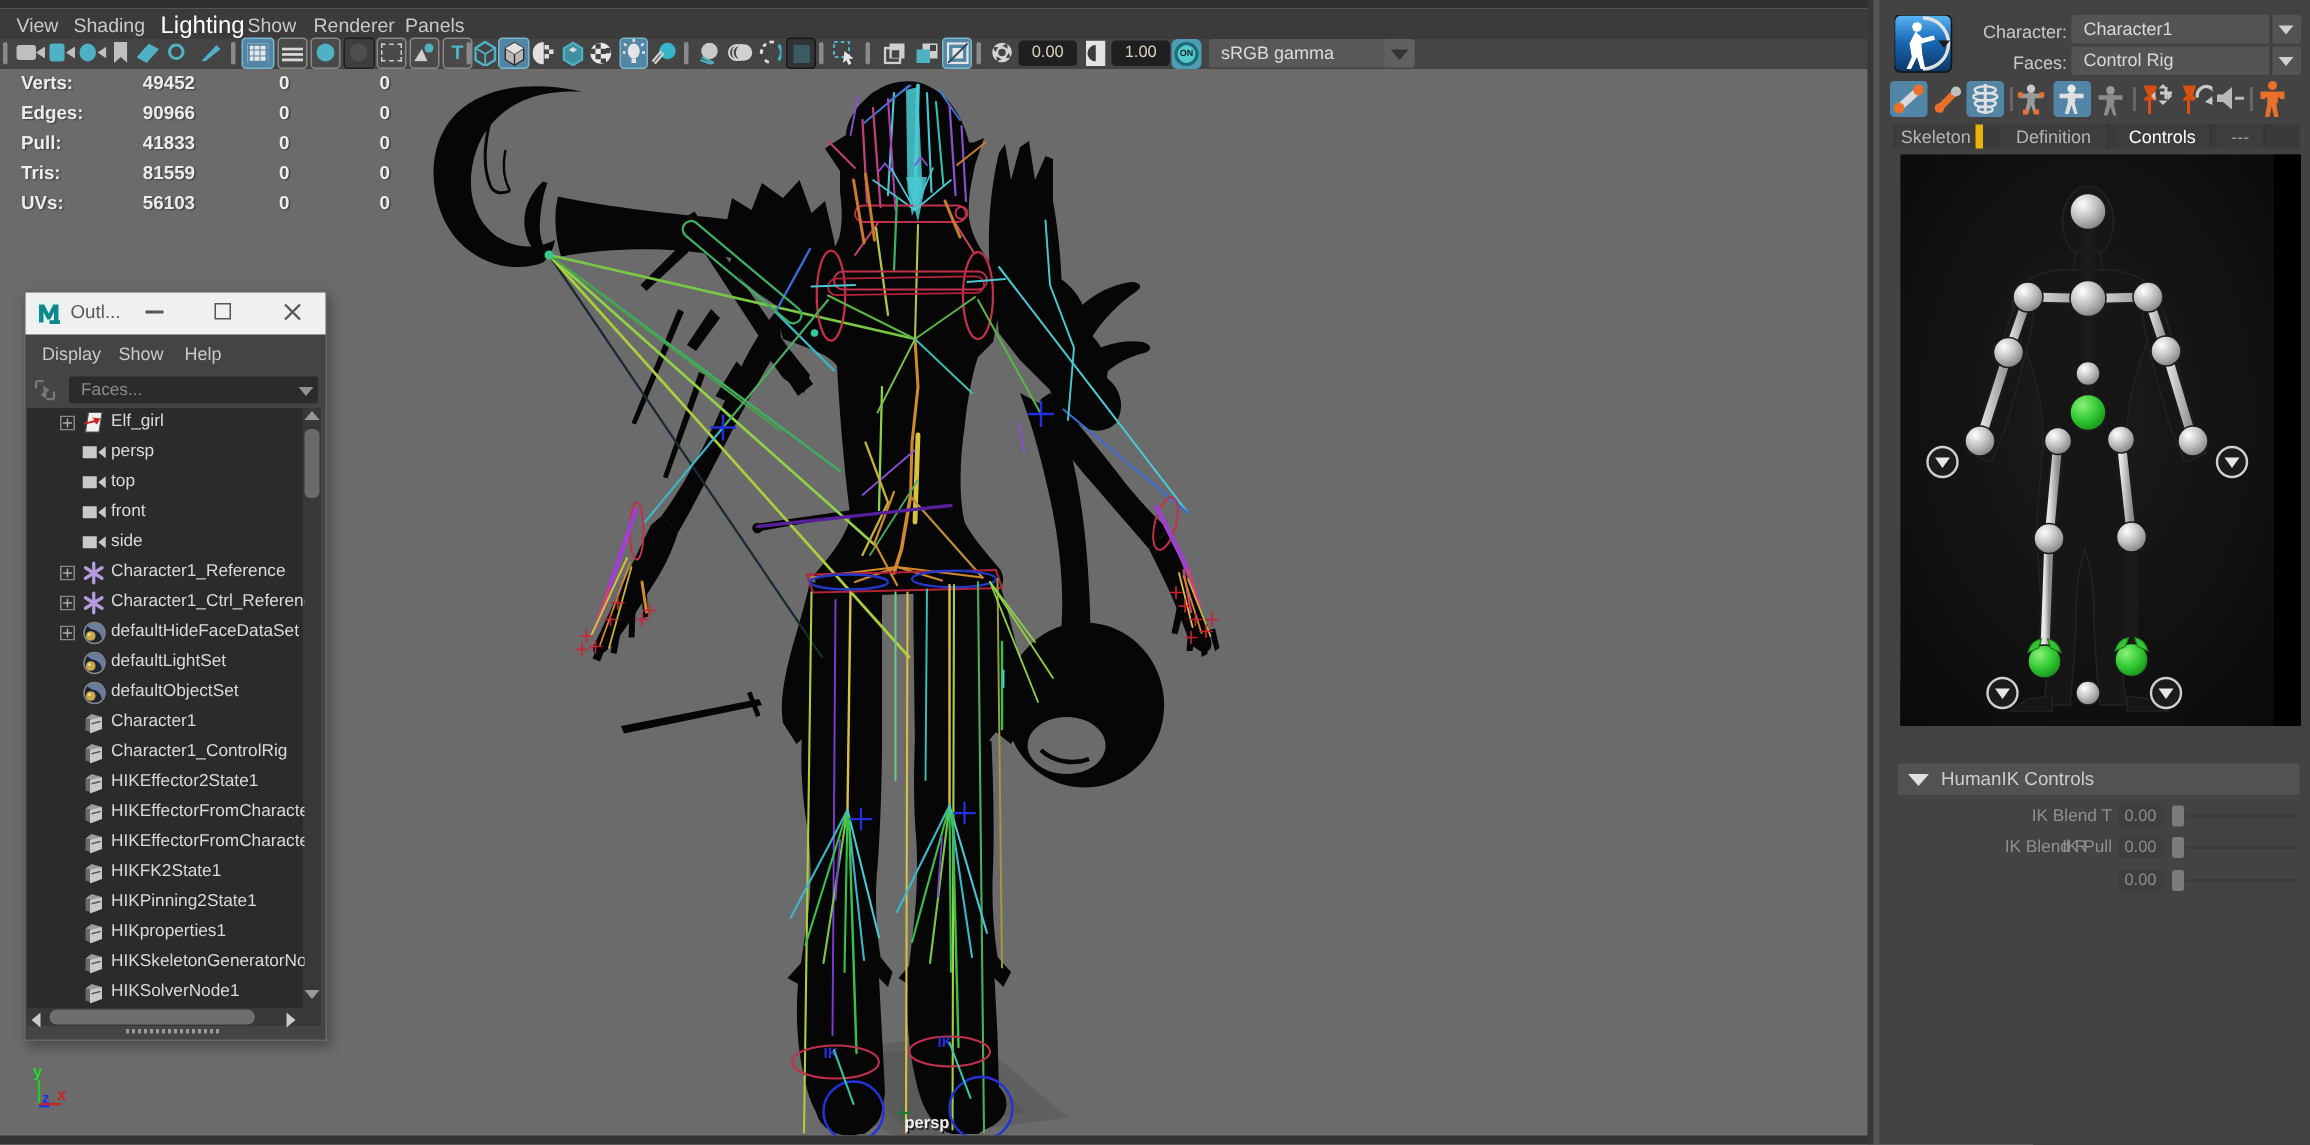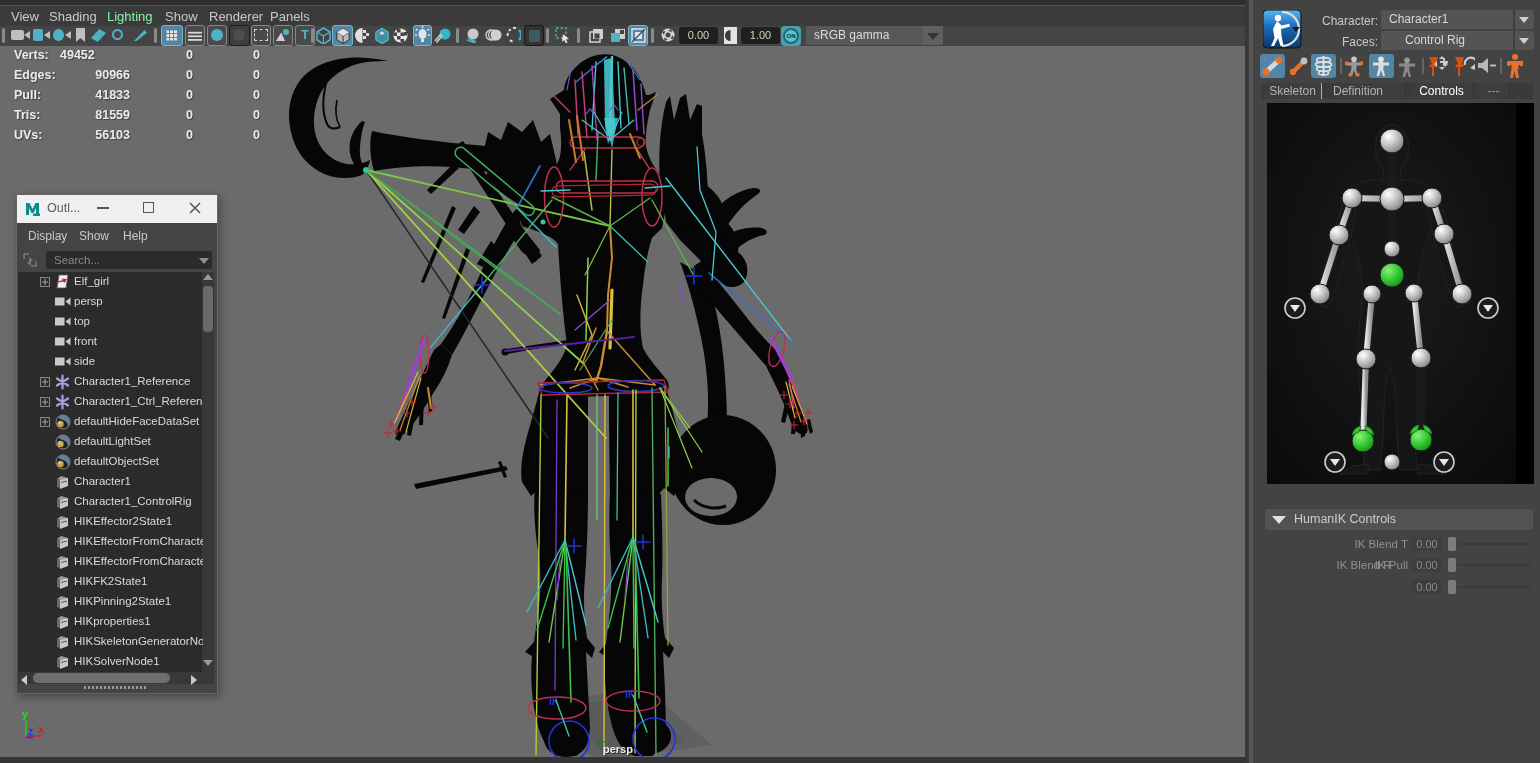--- a/index.html
+++ b/index.html
@@ -3,21 +3,21 @@
 *{margin:0;padding:0;box-sizing:border-box}
 body{font-family:"Liberation Sans",sans-serif;width:1540px;height:763px;overflow:hidden;background:#6b6b6b}
 #root{position:relative;width:1540px;height:763px}
 .abs{position:absolute}
 </style></head><body>
 <div id="root">
 
 <div class="abs" style="left:0;top:0;width:1246px;height:26px;background:#3b3b3b;border-top:5px solid #2f2f2f;box-shadow:inset 0 1px 0 #555"></div>
 <div class="abs" style="left:11px;top:9px;font-size:13px;color:#c9c9c9">View</div>
 <div class="abs" style="left:49px;top:9px;font-size:13px;color:#c9c9c9">Shading</div>
-<div class="abs" style="left:107px;top:9px;font-size:13px;color:#86efac">Lighting</div>
+<div class="abs" style="left:107px;top:9px;font-size:16px;color:#ffffff">Lighting</div>
 <div class="abs" style="left:165px;top:9px;font-size:13px;color:#c9c9c9">Show</div>
 <div class="abs" style="left:209px;top:9px;font-size:13px;color:#c9c9c9">Renderer</div>
 <div class="abs" style="left:270px;top:9px;font-size:13px;color:#c9c9c9">Panels</div>
 <div class="abs" style="left:0;top:26px;width:1246px;height:20px;background:#444"></div>
 <div class="abs" style="left:2px;top:28px;width:3px;height:15px;background:#8a8a8a;border-radius:2px"></div>
 <div class="abs" style="left:11px;top:30px;width:13px;height:10px;background:#bfbfbf;border-radius:2px"></div>
 <div class="abs" style="left:24px;top:31px;width:6px;height:8px;background:#bfbfbf;clip-path:polygon(100% 0,0 50%,100% 100%)"></div>
 <div class="abs" style="left:33px;top:29px;width:10px;height:12px;background:#4fb2c4;border-radius:2px"></div>
 <div class="abs" style="left:44px;top:31px;width:6px;height:8px;background:#bfbfbf;clip-path:polygon(100% 0,0 50%,100% 100%)"></div>
 <div class="abs" style="left:53px;top:29px;width:11px;height:12px;background:#4fb2c4;border-radius:50%"></div>
@@ -141,21 +141,21 @@
       <path d="M6.5 3a5.5 5.5 0 000 11z" fill="#3a3a3a"></path>
     </svg>
 <div class="abs" style="left:741px;top:27px;width:39px;height:17px;background:#1f1f1f;border-radius:3px;color:#d8d0b8;font-size:11px;line-height:17px;text-align:center">1.00</div>
 <div class="abs" style="left:781px;top:26px;width:20px;height:20px;background:#4d9db5;border-radius:4px"></div>
 <div class="abs" style="left:783px;top:28px;width:16px;height:16px;background:#52c8c8;border:2px solid #1d6974;border-radius:50%;font-size:6px;font-weight:bold;color:#123;text-align:center;line-height:12px">ON</div>
 <div class="abs" style="left:806px;top:26px;width:137px;height:19px;background:#585858;border-radius:2px;color:#dcdcdc;font-size:12px;line-height:19px;padding-left:8px">sRGB gamma</div>
 <div class="abs" style="left:923px;top:26px;width:20px;height:19px;background:#606060;border-radius:0 2px 2px 0"></div>
 <div class="abs" style="left:927px;top:33px;width:0;height:0;border-left:6px solid transparent;border-right:6px solid transparent;border-top:7px solid #333"></div>
 <div class="abs" style="left:0;top:46px;width:1246px;height:711px;background:#6b6b6b"></div>
 <div class="abs" style="left:14px;top:48px;font-size:12.5px;font-weight:bold;color:#ececec;text-shadow:1px 1px 1px rgba(0,0,0,.4)">Verts:</div>
-<div class="abs" style="left:60px;top:48px;width:70px;text-align:left;font-size:12.5px;font-weight:bold;color:#ececec;text-shadow:1px 1px 1px rgba(0,0,0,.4)">49452</div>
+<div class="abs" style="left:60px;top:48px;width:70px;text-align:right;font-size:12.5px;font-weight:bold;color:#ececec;text-shadow:1px 1px 1px rgba(0,0,0,.4)">49452</div>
 <div class="abs" style="left:150px;top:48px;width:43px;text-align:right;font-size:12.5px;font-weight:bold;color:#ececec;text-shadow:1px 1px 1px rgba(0,0,0,.4)">0</div>
 <div class="abs" style="left:217px;top:48px;width:43px;text-align:right;font-size:12.5px;font-weight:bold;color:#ececec;text-shadow:1px 1px 1px rgba(0,0,0,.4)">0</div>
 <div class="abs" style="left:14px;top:68px;font-size:12.5px;font-weight:bold;color:#ececec;text-shadow:1px 1px 1px rgba(0,0,0,.4)">Edges:</div>
 <div class="abs" style="left:60px;top:68px;width:70px;text-align:right;font-size:12.5px;font-weight:bold;color:#ececec;text-shadow:1px 1px 1px rgba(0,0,0,.4)">90966</div>
 <div class="abs" style="left:150px;top:68px;width:43px;text-align:right;font-size:12.5px;font-weight:bold;color:#ececec;text-shadow:1px 1px 1px rgba(0,0,0,.4)">0</div>
 <div class="abs" style="left:217px;top:68px;width:43px;text-align:right;font-size:12.5px;font-weight:bold;color:#ececec;text-shadow:1px 1px 1px rgba(0,0,0,.4)">0</div>
 <div class="abs" style="left:14px;top:88px;font-size:12.5px;font-weight:bold;color:#ececec;text-shadow:1px 1px 1px rgba(0,0,0,.4)">Pull:</div>
 <div class="abs" style="left:60px;top:88px;width:70px;text-align:right;font-size:12.5px;font-weight:bold;color:#ececec;text-shadow:1px 1px 1px rgba(0,0,0,.4)">41833</div>
 <div class="abs" style="left:150px;top:88px;width:43px;text-align:right;font-size:12.5px;font-weight:bold;color:#ececec;text-shadow:1px 1px 1px rgba(0,0,0,.4)">0</div>
 <div class="abs" style="left:217px;top:88px;width:43px;text-align:right;font-size:12.5px;font-weight:bold;color:#ececec;text-shadow:1px 1px 1px rgba(0,0,0,.4)">0</div>
@@ -507,21 +507,21 @@
 <path d="M19 2 A17 17 0 1 1 19 36" fill="none" stroke="#e0e0e0" stroke-width="2.2"></path>
 <circle cx="15" cy="8" r="3.2" fill="#fff"></circle>
 <path d="M14 11 l-4 8 1.5 9 -3.5 8 h3 l4 -8 2.5 8 h3 l-2 -10 -0.5 -7 9 -2.5 -0.8 -2.8 -7.5 1.8 z" fill="#fff"></path>
 <path d="M29 17 h8 l-4 5z" fill="#1a1a1a"></path>
 </svg>
 <div class="abs" style="left:1310px;top:14px;width:68px;text-align:right;font-size:12px;color:#c9c9c9">Character:</div>
 <div class="abs" style="left:1330px;top:35px;width:48px;text-align:right;font-size:12px;color:#c9c9c9">Faces:</div>
 <div class="abs" style="left:1381px;top:10px;width:153px;height:19px;background:#545454;border-radius:2px;color:#d8d8d8;font-size:12px;line-height:19px;padding-left:8px">Character1</div>
 <div class="abs" style="left:1513px;top:10px;width:2px;height:19px;background:#3d3d3d"></div>
 <div class="abs" style="left:1519px;top:17px;width:0;height:0;border-left:5.5px solid transparent;border-right:5.5px solid transparent;border-top:6px solid #cfcfcf"></div>
-<div class="abs" style="left:1381px;top:31px;width:153px;height:19px;background:#545454;border-radius:2px;color:#d8d8d8;font-size:12px;line-height:19px;padding-left:24px">Control Rig</div>
+<div class="abs" style="left:1381px;top:31px;width:153px;height:19px;background:#545454;border-radius:2px;color:#d8d8d8;font-size:12px;line-height:19px;padding-left:8px">Control Rig</div>
 <div class="abs" style="left:1513px;top:31px;width:2px;height:19px;background:#3d3d3d"></div>
 <div class="abs" style="left:1519px;top:38px;width:0;height:0;border-left:5.5px solid transparent;border-right:5.5px solid transparent;border-top:6px solid #cfcfcf"></div>
 <div class="abs" style="left:1260px;top:54px;width:25px;height:24px;background:#5285a6;border-radius:3px"></div>
 <div class="abs" style="left:1311px;top:54px;width:25px;height:24px;background:#5285a6;border-radius:3px"></div>
 <div class="abs" style="left:1369px;top:54px;width:25px;height:24px;background:#5285a6;border-radius:3px"></div>
 <svg class="abs" style="left:1262px;top:56px" width="21" height="20" viewBox="0 0 21 20">
 <line x1="5" y1="15" x2="16" y2="5" stroke="#d8d8d8" stroke-width="5"></line>
       <circle cx="4" cy="16" r="3.6" fill="#e8702a"></circle>
       <circle cx="17" cy="4" r="3.6" fill="#e8702a"></circle>
     </svg>
@@ -581,22 +581,22 @@
 <svg class="abs" style="left:1477px;top:58px" width="20" height="15" viewBox="0 0 20 15">
 <path d="M1 5h4l6-5v15l-6-5H1z" fill="#b9b9b9"></path>
       <rect x="13" y="6.5" width="6" height="2" fill="#b9b9b9"></rect>
     </svg>
 <div class="abs" style="left:1500px;top:58px;width:2px;height:16px;background:#666"></div>
 <svg class="abs" style="left:1506px;top:54px" width="18" height="24" viewBox="0 0 18 24">
 <circle cx="9" cy="3" r="3" fill="#e8702a"></circle>
       <path d="M3 7h12v4H3z M5.5 7h7v8h-7z M5.5 15l-1.5 9h3l1.5-7 1.5 7h3l-1.5-9z M1 7h3v5H1z M14 7h3v5h-3z" fill="#e8702a"></path>
     </svg>
 <div class="abs" style="left:1262px;top:83px;width:271px;height:16px;background:#3a3a3a"></div>
-<div class="abs" style="left:1264px;top:83px;width:58px;height:16px;background:#3d3d3d;color:#b5b5b5;font-size:12px;text-align:center;line-height:16px;border-right:1px solid #eab308">Skeleton</div>
-<div class="abs" style="left:1333px;top:83px;width:73px;height:16px;background:#3d3d3d;color:#b5b5b5;font-size:12px;text-align:left;line-height:16px;border-right:1px solid #333">Definition</div>
+<div class="abs" style="left:1264px;top:83px;width:58px;height:16px;background:#3d3d3d;color:#b5b5b5;font-size:12px;text-align:center;line-height:16px;border-right:5px solid #eab308">Skeleton</div>
+<div class="abs" style="left:1333px;top:83px;width:73px;height:16px;background:#3d3d3d;color:#b5b5b5;font-size:12px;text-align:center;line-height:16px;border-right:1px solid #333">Definition</div>
 <div class="abs" style="left:1410px;top:83px;width:64px;height:16px;background:#3d3d3d;color:#fff;font-size:12px;text-align:center;line-height:16px;border-right:1px solid #333">Controls</div>
 <div class="abs" style="left:1478px;top:83px;width:32px;height:16px;background:#3d3d3d;color:#9a9a9a;font-size:12px;text-align:center;line-height:16px;border-right:1px solid #333">---</div>
 <div class="abs" style="left:1267px;top:103px;width:267px;height:381px;background:#131313"></div>
 <div class="abs" style="left:1516px;top:103px;width:18px;height:381px;background:#000"></div>
 <div class="abs" style="left:1267px;top:455px;width:267px;height:29px;background:#000"></div>
 <svg class="abs" style="left:1267px;top:103px" width="267" height="381" viewBox="1267 103 267 381">
       <defs>
 <radialGradient id="jb" cx=".35" cy=".3" r=".8">
           <stop offset="0" stop-color="#ffffff"></stop>
           <stop offset=".45" stop-color="#c6c6c6"></stop>
@@ -728,21 +728,21 @@
 <div class="abs" style="left:28px;top:229px;font-size:12px;color:#c9c9c9">Display</div>
 <div class="abs" style="left:79px;top:229px;font-size:12px;color:#c9c9c9">Show</div>
 <div class="abs" style="left:123px;top:229px;font-size:12px;color:#c9c9c9">Help</div>
 <svg class="abs" style="left:20px;top:250px" width="20" height="20" viewBox="0 0 20 20">
       <g fill="none" stroke="#777" stroke-width="1.5">
         <path d="M4 4h5M4 4v5M16 16h-5M16 16v-5"></path>
       </g>
       <path d="M9 7l4 3-4 3z" fill="#777"></path>
       <path d="M11 13l-4 3 4 3z" fill="#777" transform="translate(0,-3)"></path>
     </svg>
-<div class="abs" style="left:46px;top:251px;width:166px;height:18px;background:#2b2b2b;border-radius:2px;color:#8a8a8a;font-size:11.5px;line-height:18px;padding-left:8px">Search...</div>
+<div class="abs" style="left:46px;top:251px;width:166px;height:18px;background:#2b2b2b;border-radius:2px;color:#8a8a8a;font-size:11.5px;line-height:18px;padding-left:8px">Faces...</div>
 <div class="abs" style="left:199px;top:258px;width:0;height:0;border-left:5px solid transparent;border-right:5px solid transparent;border-top:6px solid #8f8f8f"></div>
 <div class="abs" style="left:18px;top:272px;width:184px;height:400px;background:#2b2b2b"></div>
 <div class="abs" style="left:202px;top:272px;width:12px;height:400px;background:#383838"></div>
 <svg class="abs" style="left:40px;top:277px" width="10" height="10" viewBox="0 0 10 10">
       <rect x="0.5" y="0.5" width="9" height="9" fill="none" stroke="#888"></rect>
       <path d="M2 5h6M5 2v6" stroke="#aaa"></path>
     </svg>
 <svg class="abs" style="left:55px;top:274px" width="16" height="15" viewBox="0 0 16 15">
       <path d="M4 1h9l-2 13H2z" fill="#f0f0f0" stroke="#555" stroke-width="0.8"></path>
       <path d="M1 8l7-2-1.6-1.6L12 5l-2.5 4L8 7.5 1.5 9z" fill="#c22"></path>

